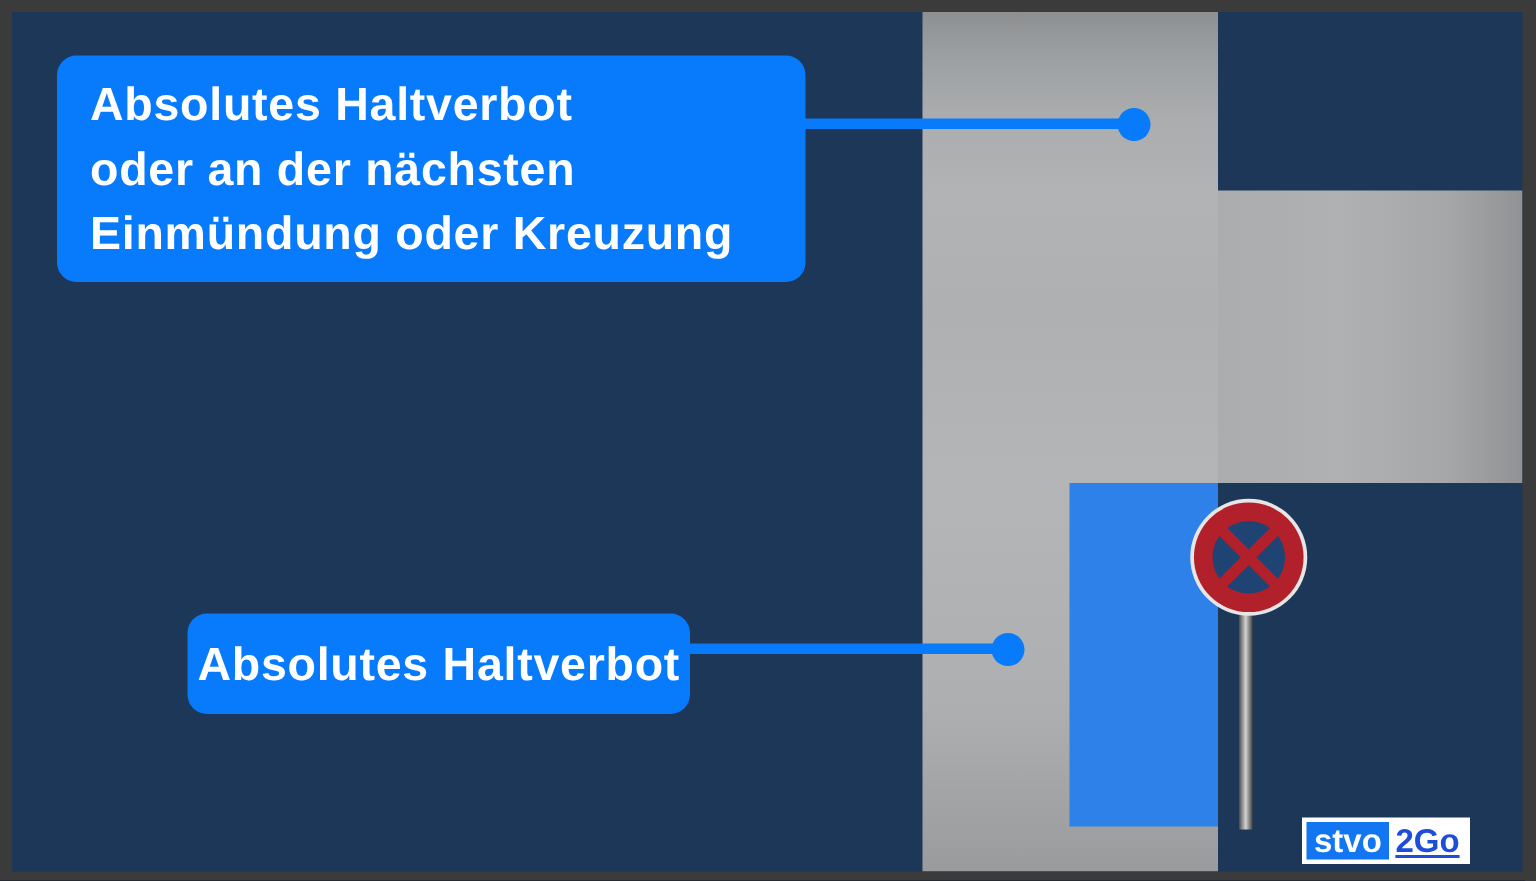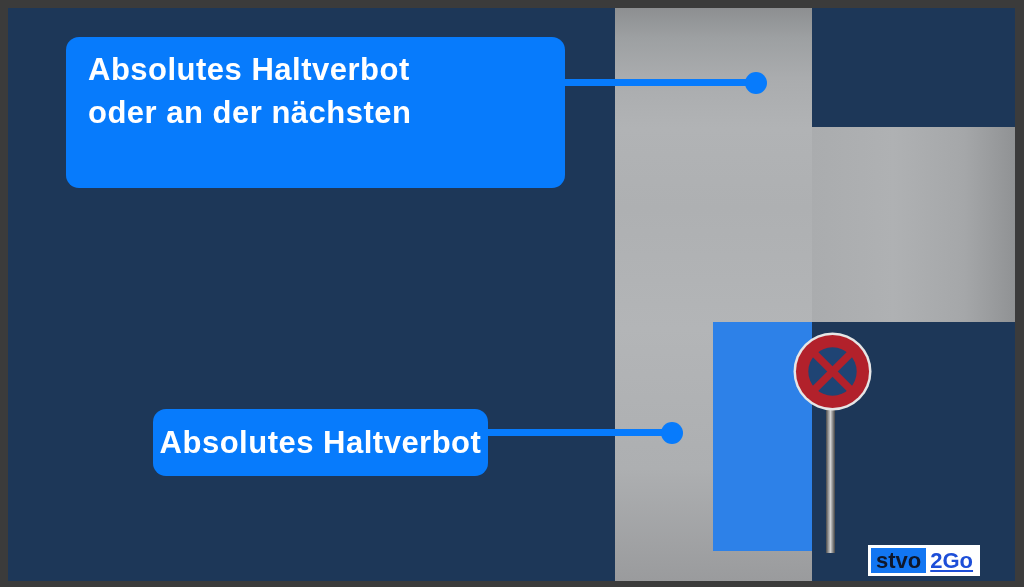--- a/index.html
+++ b/index.html
@@ -54,21 +54,20 @@
   .dot-bottom { left: 653px; top: 414px; }
 
   
   .callout {
     position: absolute;
     background: #077bfc;
     border-radius: 13px;
     color: #ffffff;
     font-weight: bold;
     letter-spacing: 0.5px;
-    margin-left: 28px;
   }
   .callout-top {
     left: 30px; top: 29px; width: 499px; height: 151px;
     padding: 11px 0 0 22px;
     font-size: 31px; line-height: 43px;
   }
   .callout-bottom {
     left: 117px; top: 401px; width: 335px; height: 67px;
     display: flex; align-items: center; justify-content: center;
     font-size: 31px;
@@ -88,21 +87,21 @@
     position: absolute;
     left: 860px; top: 537px; height: 31px;
     background: #ffffff;
     display: flex; align-items: stretch;
     padding: 3px;
   }
   .logo-prefix, .logo-suffix {
     font-weight: bold; font-size: 22px; line-height: 25px;
     display: flex; align-items: center;
   }
-  .logo-prefix { background: #1276f2; color: #0f172a; padding: 0 5px; }
+  .logo-prefix { background: #1276f2; color: #ffffff; padding: 0 5px; }
   .logo-suffix { background: #ffffff; color: #1d4ed8; padding: 0 4px; text-decoration: underline; }
 </style>
 </head>
 <body>
 
 <div class="stage">
   <div class="scene">
 
     <div class="road-vertical"></div>
     <div class="road-horizontal"></div>
@@ -110,20 +109,21 @@
     <div class="zone"></div>
 
     <div class="connector connector-top"></div>
     <div class="dot dot-top"></div>
     <div class="connector connector-bottom"></div>
     <div class="dot dot-bottom"></div>
 
     <div class="callout callout-top">
       <div>Absolutes Haltverbot</div>
       <div>oder an der nächsten</div>
+      <div>Einmündung oder Kreuzung</div>
     </div>
     <div class="callout callout-bottom">
       <span>Absolutes Haltverbot</span>
     </div>
 
     <div class="pole"></div>
     <svg class="sign" viewBox="0 0 80 80">
       <circle cx="40" cy="40" r="39.5" fill="#e6e6e6"></circle>
       <circle cx="40" cy="40" r="37" fill="#b2212b"></circle>
       <circle cx="40" cy="40" r="24.5" fill="#1f4474"></circle>

